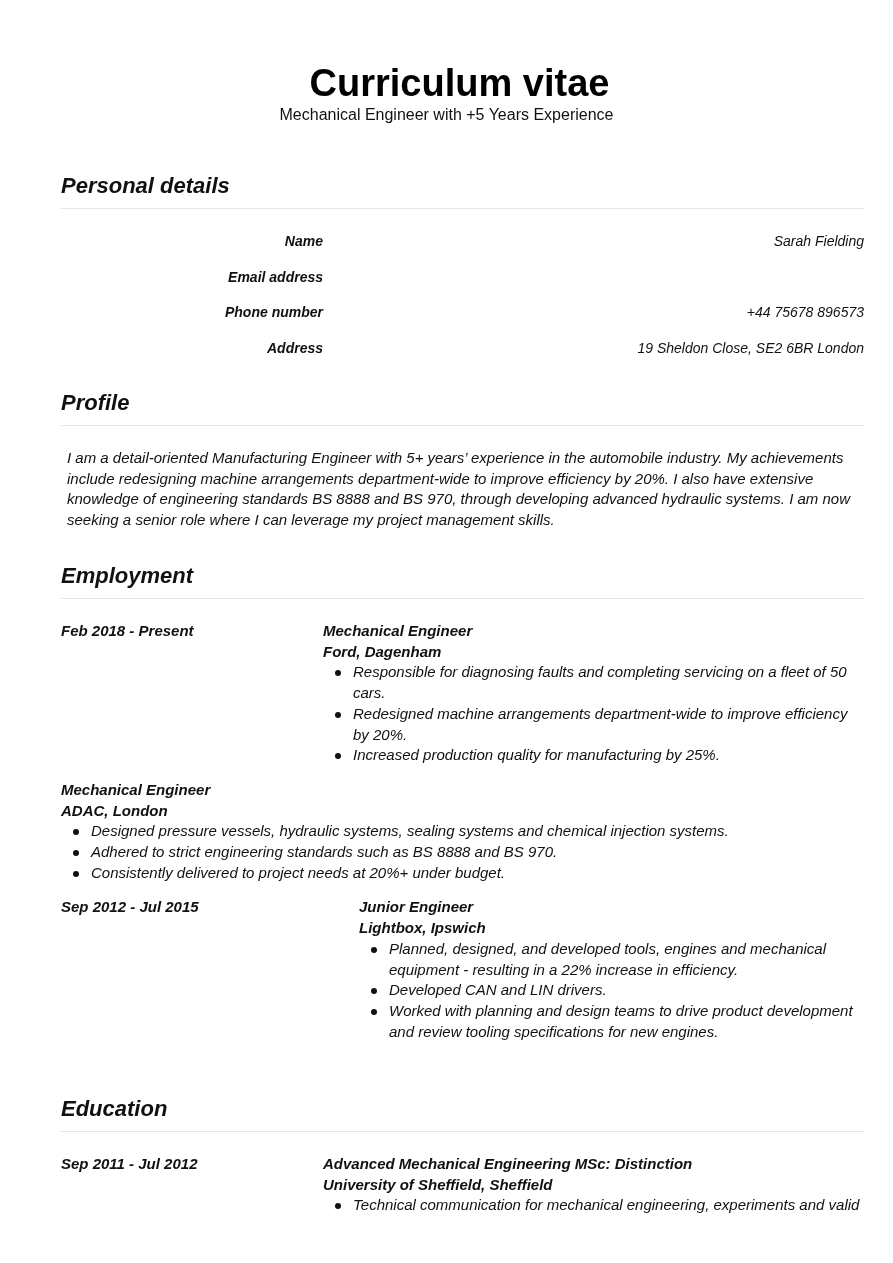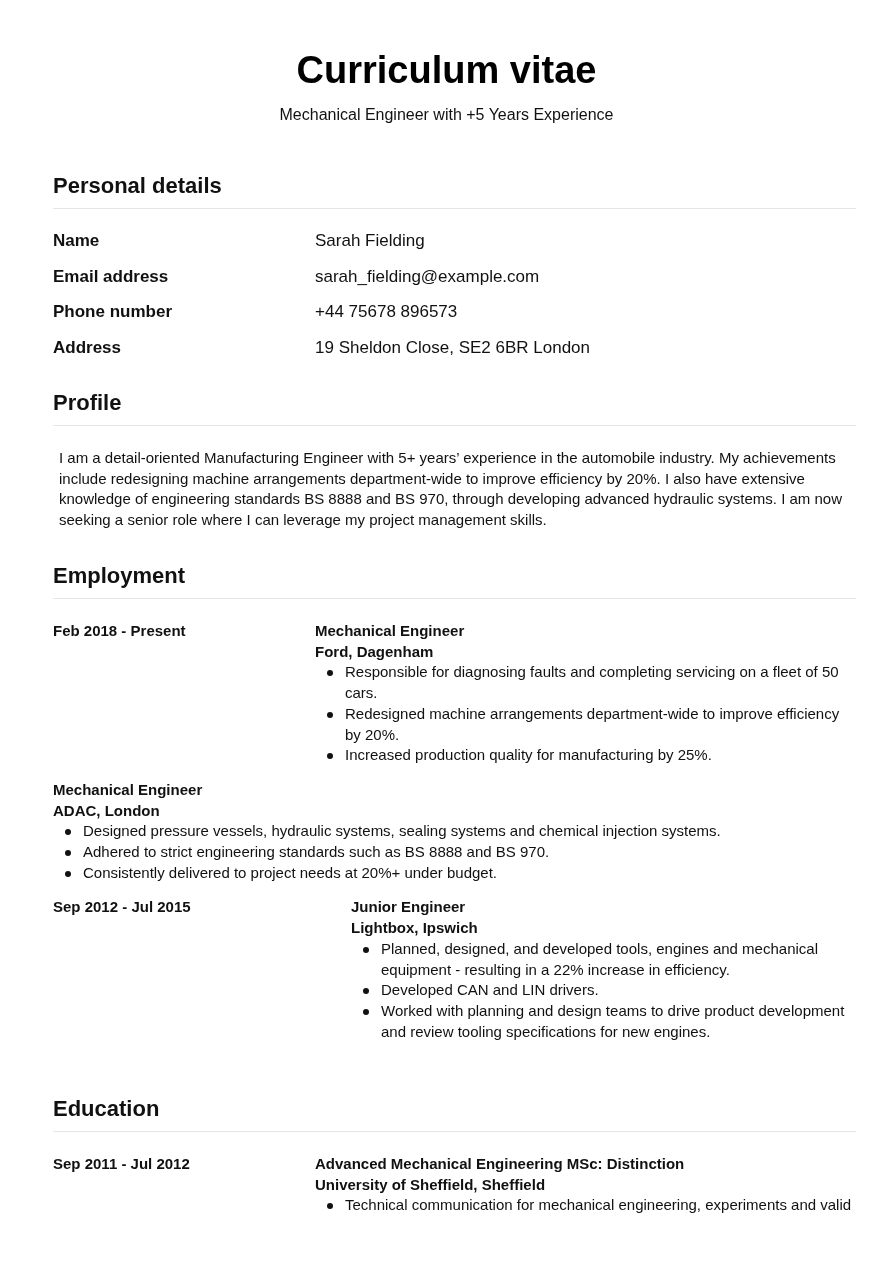--- a/index.html
+++ b/index.html
@@ -18,59 +18,61 @@
     .page {
       position: absolute;
       left: 45px;
       top: 0;
       width: 803px;
     }
     .cv-title {
       text-align: center;
       font-size: 38px;
       font-weight: bold;
-      margin: 0;
+      margin: 13px;
       position: absolute;
       top: 47px;
       left: 0;
       width: 803px;
       line-height: 46px;
       color: #000;
     }
     .cv-subtitle {
       text-align: center;
       font-size: 16px;
       position: absolute;
       top: 105px;
       left: 0;
       width: 803px;
       line-height: 20px;
       color: #111;
     }
     .section {
       position: absolute;
-      left: 8px;
-      width: 803px;
+      left: 16px;
+      width: 803px;
+      font-style: italic;
     }
     .section-heading {
       font-size: 22px;
       font-weight: bold;
       margin: 0;
       line-height: 28px;
       color: #111;
     }
     .section-divider {
       height: 0;
       border-top: 1px solid #e6e6e6;
       margin-top: 8px;
     }
     .row {
       display: flex;
-      font-size: 17px;
+      font-size: 14px;
       line-height: 20.7px;
+      text-align: right;
     }
     .row-label {
       width: 262px;
       flex: 0 0 262px;
       font-weight: bold;
       color: #111;
     }
     .row-value {
       flex: 1;
       color: #111;
@@ -135,21 +137,20 @@
   <section class="section" style="top:172px;">
     <h2 class="section-heading">Personal details</h2>
     <div class="section-divider"></div>
     <div class="details-rows" style="margin-top:22px;">
       <div class="row">
         <div class="row-label">Name</div>
         <div class="row-value">Sarah Fielding</div>
       </div>
       <div class="row">
         <div class="row-label">Email address</div>
-        <div class="row-value">sarah_fielding@example.com</div>
       </div>
       <div class="row">
         <div class="row-label">Phone number</div>
         <div class="row-value">+44 75678 896573</div>
       </div>
       <div class="row">
         <div class="row-label">Address</div>
         <div class="row-value">19 Sheldon Close, SE2 6BR London</div>
       </div>
     </div>

